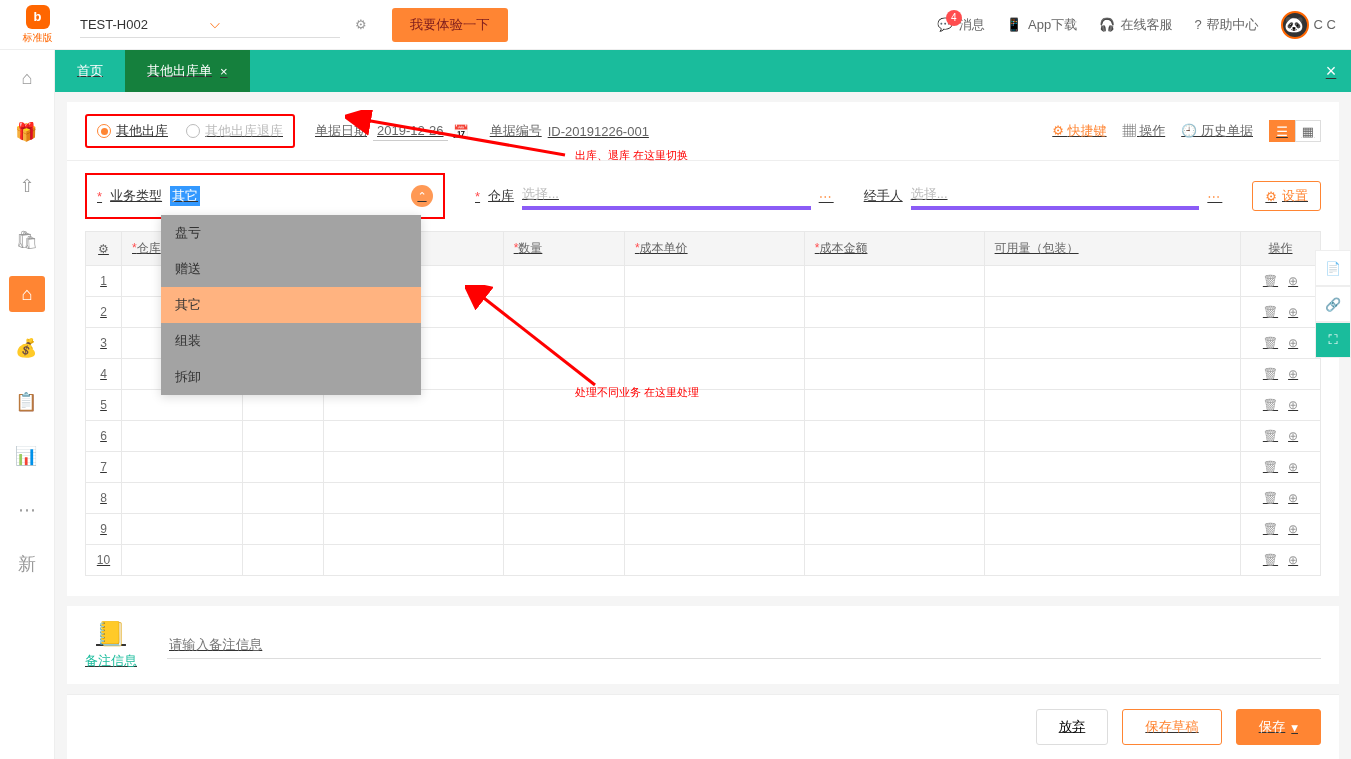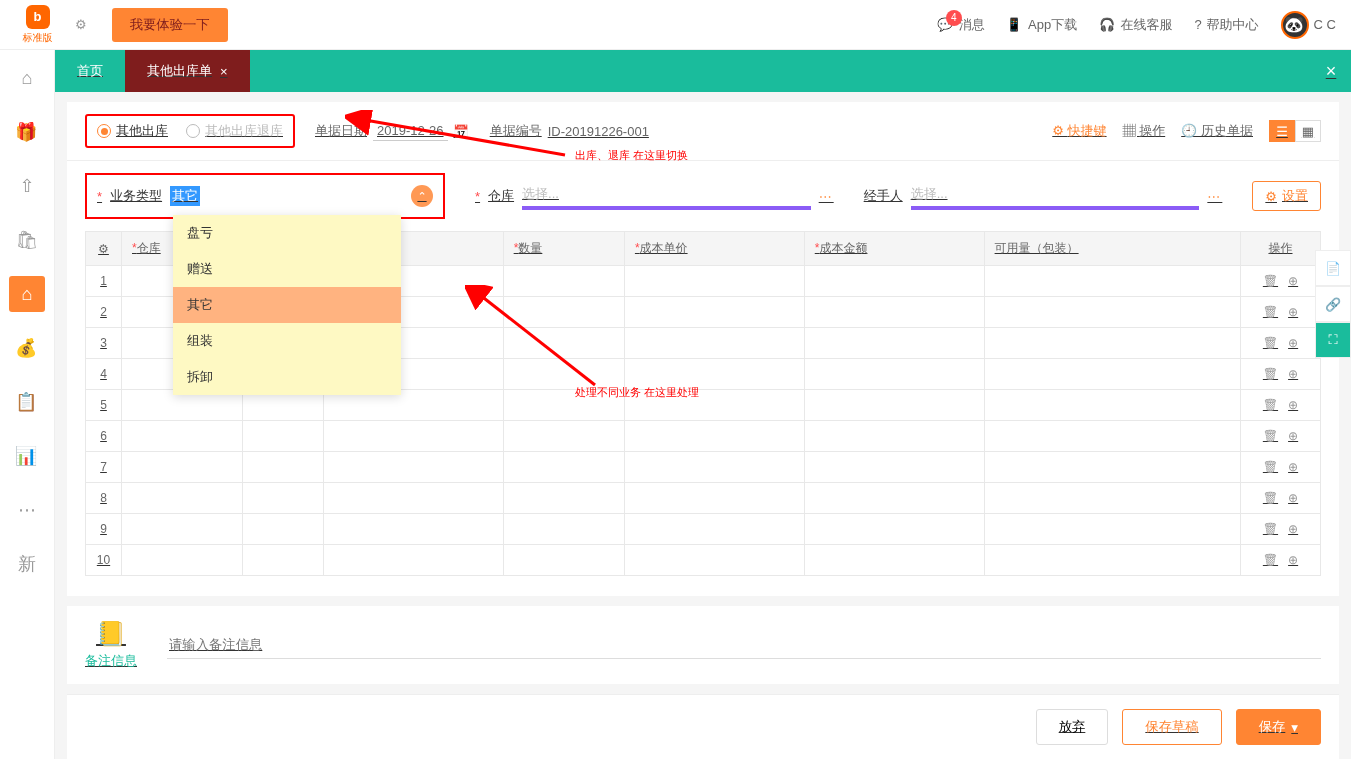--- a/index.html
+++ b/index.html
@@ -17,21 +17,21 @@
 .top-right-item{display:flex;align-items:center;gap:5px;cursor:pointer;position:relative;}
 .badge{position:absolute;top:-6px;left:8px;background:#ff4d4f;color:#fff;border-radius:8px;font-size:10px;min-width:16px;height:16px;display:flex;align-items:center;justify-content:center;padding:0 3px;}
 .avatar{width:28px;height:28px;border-radius:50%;background:#333;display:flex;align-items:center;justify-content:center;font-size:16px;border:2px solid #ff6600;}
 .layout{display:flex;height:calc(100vh - 50px);}
 .sidebar{width:55px;background:#fff;border-right:1px solid #eee;display:flex;flex-direction:column;align-items:center;padding-top:10px;gap:18px;}
 .sidebar-icon{width:36px;height:36px;display:flex;align-items:center;justify-content:center;color:#999;font-size:18px;cursor:pointer;border-radius:3px;}
 .sidebar-icon.active{background:#ff8533;color:#fff;}
 .main{flex:1;display:flex;flex-direction:column;background:#f5f5f5;position:relative;text-decoration:underline;}
 .tabs{height:42px;background:#1abc9c;display:flex;align-items:center;}
 .tab{padding:0 22px;height:100%;display:flex;align-items:center;color:#fff;cursor:pointer;gap:8px;}
-.tab.active{background:#7f1d1d;}
+.tab.active{background:#15803d;}
 .tab-close{background:#1abc9c;width:40px;height:100%;display:flex;align-items:center;justify-content:center;margin-left:auto;color:#fff;cursor:pointer;font-size:18px;}
 .content{flex:1;background:#fff;margin:10px 12px 0 12px;display:flex;flex-direction:column;overflow:hidden;}
 .header-row{padding:12px 18px;display:flex;align-items:center;gap:20px;border-bottom:1px solid #eee;}
 .radio-group{display:flex;align-items:center;gap:18px;border:2px solid #ff0000;padding:6px 10px;border-radius:3px;}
 .radio-item{display:flex;align-items:center;gap:5px;cursor:pointer;}
 .radio-dot{width:14px;height:14px;border:1px solid #ff8533;border-radius:50%;display:flex;align-items:center;justify-content:center;}
 .radio-dot.checked::after{content:"";width:7px;height:7px;background:#ff8533;border-radius:50%;}
 .radio-item.disabled{color:#bbb;}
 .radio-item.disabled .radio-dot{border-color:#bbb;}
 .label-pair{display:flex;align-items:center;gap:6px;color:#666;}
@@ -44,21 +44,21 @@
 .vt-item.active{background:#ff8533;color:#fff;border-color:#ff8533;}
 .annotation{color:#ff0000;font-size:11px;position:absolute;}
 .ann1{top:98px;left:520px;}
 .ann2{top:335px;left:520px;}
 .filters{padding:12px 18px;display:flex;align-items:center;gap:30px;position:relative;}
 .filter-box{border:2px solid #ff0000;padding:10px;width:360px;position:relative;}
 .filter-item{display:flex;align-items:center;gap:8px;}
 .req{color:#ff4d4f;}
 .sel-val{background:#3399ff;color:#fff;padding:1px 2px;}
 .dropdown-arrow{margin-left:auto;width:22px;height:22px;background:#ff9955;border-radius:50%;display:flex;align-items:center;justify-content:center;color:#fff;font-size:11px;}
-.dropdown{position:absolute;top:40px;left:86px;width:228px;background:#fef9c3;box-shadow:0 2px 10px rgba(0,0,0,0.15);z-index:10;}
+.dropdown{position:absolute;top:40px;left:74px;width:260px;background:#a3a3a3;box-shadow:0 2px 10px rgba(0,0,0,0.15);z-index:10;}
 .dd-item{padding:9px 14px;cursor:pointer;}
 .dd-item.selected{background:#ffb380;}
 .fi-plain{display:flex;align-items:center;gap:8px;flex:1;}
 .sel-placeholder{color:#bbb;border-bottom:4px solid #8b5cf6;flex:1;padding:3px 0;}
 .dots{color:#ff8533;letter-spacing:2px;}
 .settings-btn{border:1px solid #ff8533;color:#ff8533;padding:5px 12px;border-radius:3px;cursor:pointer;display:flex;align-items:center;gap:5px;margin-left:auto;}
 .table-wrap{flex:1;padding:0 18px;overflow:auto;}
 table{width:100%;border-collapse:collapse;}
 th,td{border:1px solid #e8e8e8;padding:8px 10px;text-align:left;font-weight:normal;font-size:12px;}
 th{background:#f5f5f5;color:#666;}
@@ -80,20 +80,24 @@
 svg.arrow-svg{position:absolute;pointer-events:none;}
 </style>
 </head>
 <body>
 
 <div class="top-bar">
   <div class="logo">
     <div class="logo-icon">b</div>
     <div class="logo-text">标准版</div>
   </div>
+  <div class="org-select">
+    <span>TEST-H002</span>
+    <span class="chevron">⌵</span>
+  </div>
   <span class="gear-top">⚙</span>
   <button class="try-btn">我要体验一下</button>
   <div class="top-right">
     <div class="top-right-item">
       <span>💬</span>
       <span>消息</span>
       <span class="badge">4</span>
     </div>
     <div class="top-right-item">
       <span>📱</span>

